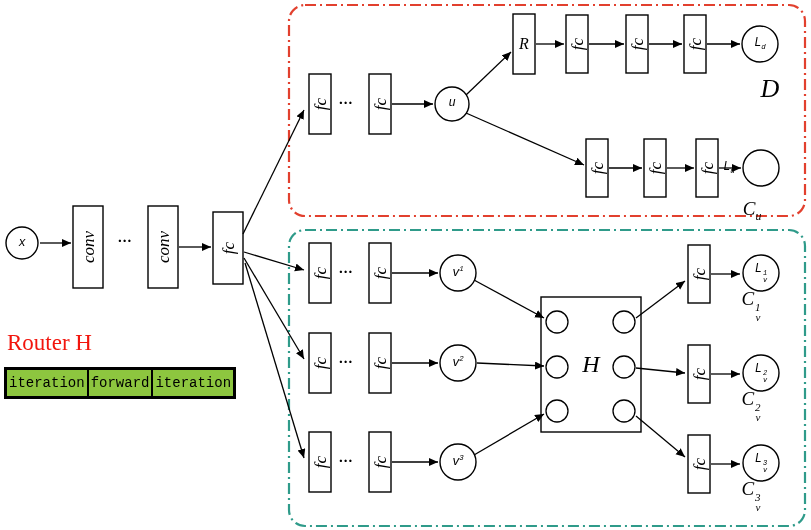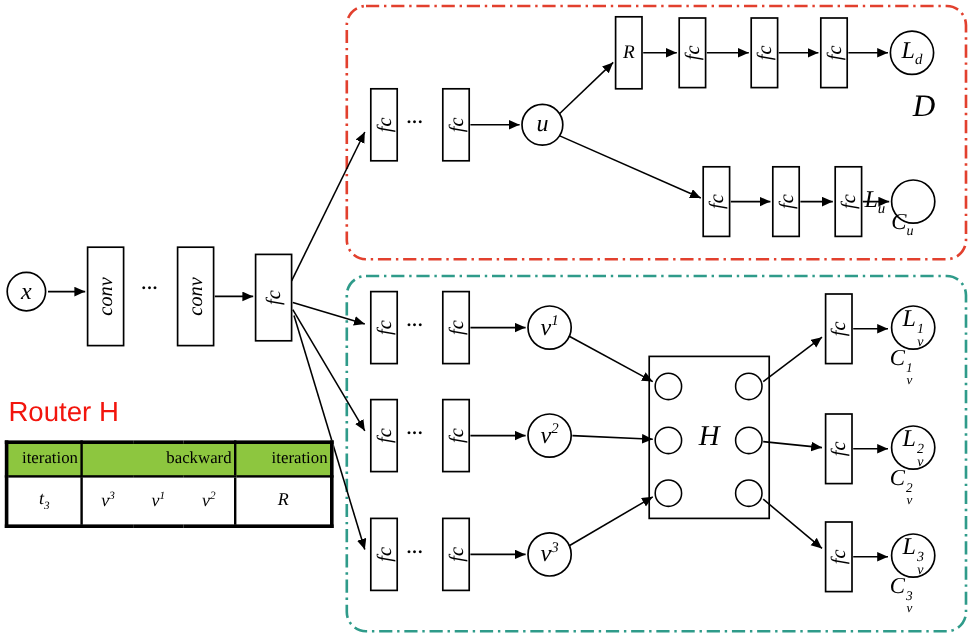--- a/index.html
+++ b/index.html
@@ -17,37 +17,37 @@
   .port{fill:#fff;stroke:#000;stroke-width:1.3;}
   .region{fill:none;stroke-width:2.2;stroke-dasharray:11 4 2 4;}
   .region-d{stroke:var(--region-d);}
   .region-h{stroke:var(--region-h);}
   .arrow{stroke:#000;stroke-width:1.3;marker-end:url(#arr);}
   
   .lbl{position:absolute;transform:translate(-50%,-50%);white-space:nowrap;line-height:1;
        font-style:italic;font-family:"Liberation Serif",serif;}
   .rot{transform:translate(-50%,-50%) rotate(-90deg);}
   .f{font-size:17px;}
-  .n{font-size:20px;}
+  .n{font-size:12px;font-family:Liberation Mono, monospace;}
   .c{font-size:19px;}
   .rlbl{font-size:16px;}
   .big{font-size:26px;}
   .hlbl{font-size:24px;}
   .dots{font-style:normal;font-weight:bold;font-size:15px;letter-spacing:1px;}
   .sb{font-size:0.62em;}
   .sp{font-size:0.62em;}
   .stack{display:inline-flex;flex-direction:column;align-items:center;
          font-size:0.58em;line-height:0.95;vertical-align:-0.5em;margin-left:1px;}
   
   .title{position:absolute;left:7px;top:330px;font-size:23px;color:var(--title-red);
-         font-family:Liberation Sans, sans-serif;}
+         font-family:Liberation Serif, serif;}
   .router-table{position:absolute;left:4px;top:367px;border-collapse:collapse;
                 border:3px solid #000;table-layout:fixed;background:#fff;}
   .router-table th{background:var(--hdr-bg);font-weight:normal;font-size:14px;
-                   padding:5px 2px;border-bottom:2px solid #000;text-align:right;}
+                   padding:5px 2px;border-bottom:2px solid #000;text-align:left;font-family:Liberation Mono, monospace;}
   .router-table td{font-style:italic;font-size:15px;text-align:center;
                    padding:10px 2px;border-top:1px solid #000;}
   .c-it{width:56px;border-right:2px solid #000 !important;}
   .c-f{width:38px;}
   .c-b{width:74px;border-left:2px solid #000 !important;}
 </style>
 </head>
 <body>
 
 <div class="canvas">
@@ -150,21 +150,21 @@
   <span class="lbl rlbl" style="left:524px;top:44px">R</span>
   <span class="lbl rot f" style="left:577px;top:44px">fc</span>
   <span class="lbl rot f" style="left:637px;top:44px">fc</span>
   <span class="lbl rot f" style="left:695px;top:44px">fc</span>
   <span class="lbl n" style="left:760px;top:44px"><span>L</span><sub class="sb">d</sub></span>
   <span class="lbl big" style="left:770px;top:89px">D</span>
   <span class="lbl rot f" style="left:597px;top:168px">fc</span>
   <span class="lbl rot f" style="left:655px;top:168px">fc</span>
   <span class="lbl rot f" style="left:707px;top:168px">fc</span>
   <span class="lbl n" style="left:729px;top:168px"><span>L</span><sub class="sb">u</sub></span>
-  <span class="lbl c" style="left:752px;top:187px"><span>C</span><sub class="sb">u</sub></span>
+  <span class="lbl c" style="left:752px;top:211px"><span>C</span><sub class="sb">u</sub></span>
 
   <span class="lbl rot f" style="left:320px;top:273px">fc</span>
   <span class="lbl dots" style="left:346px;top:268px">...</span>
   <span class="lbl rot f" style="left:380px;top:273px">fc</span>
   <span class="lbl n" style="left:458px;top:272px"><span>v</span><sup class="sp">1</sup></span>
 
   <span class="lbl rot f" style="left:320px;top:363px">fc</span>
   <span class="lbl dots" style="left:346px;top:358px">...</span>
   <span class="lbl rot f" style="left:380px;top:363px">fc</span>
   <span class="lbl n" style="left:458px;top:362px"><span>v</span><sup class="sp">2</sup></span>
@@ -205,26 +205,19 @@
         <span>3</span>
         <span>v</span>
       </span></span>
 
   <div class="title">Router H</div>
 
   <table class="router-table">
     <tbody>
         <tr>
       <th class="c-it">iteration</th>
-      <th colspan="3">backward</th>
+      <th colspan="3">forward</th>
       <th class="c-b">iteration</th>
-    </tr>
-    <tr>
-      <td class="c-it"><span>t</span><sub class="sb">3</sub></td>
-      <td class="c-f"><span>v</span><sup class="sp">3</sup></td>
-      <td class="c-f"><span>v</span><sup class="sp">1</sup></td>
-      <td class="c-f"><span>v</span><sup class="sp">2</sup></td>
-      <td class="c-b">R</td>
     </tr>
   </tbody>
     </table>
 
 </div>
 
 </body></html>

